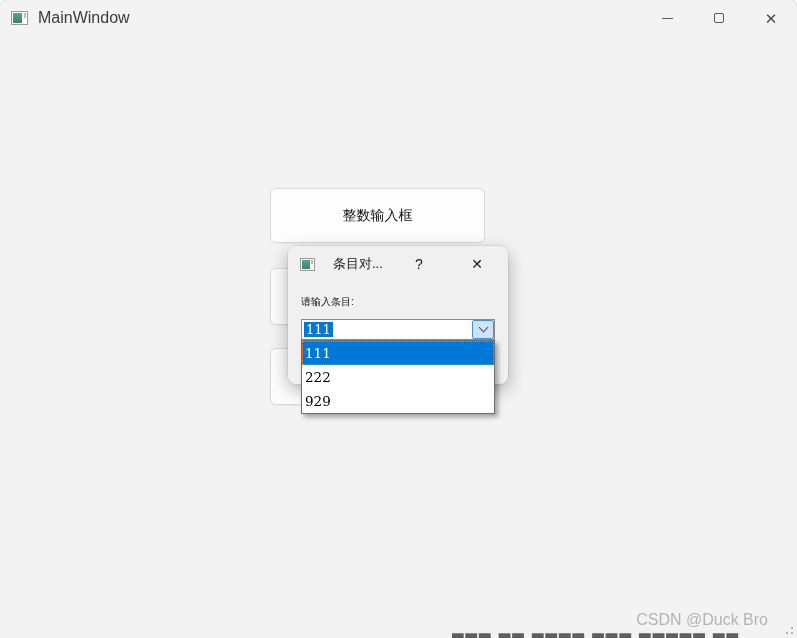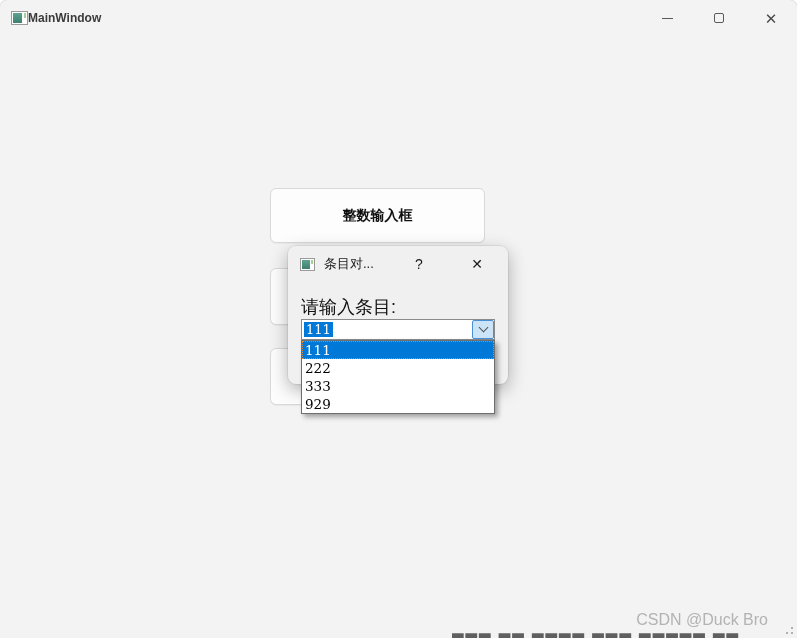--- a/index.html
+++ b/index.html
@@ -21,34 +21,33 @@
     border:1px solid #9a9a9a; background:#ffffff; position:relative;
   }
   .app-icon::before {
     content:""; position:absolute; left:1px; top:1px; bottom:1px; width:9px;
     background:linear-gradient(180deg,#5ba391,#3f7f6d);
   }
   .app-icon::after {
     content:""; position:absolute; right:1px; top:1px; width:2px; height:5px;
     background:#a9d08e;
   }
-  .titlebar-text { font-size:12px; color:#3b3b3b;font-weight:bold; }
+  .titlebar-text { margin-left:10px; font-size:16px; color:#3b3b3b; }
   .win-controls { margin-left:auto; display:flex; height:36px; }
   .win-btn { width:52px; height:36px; display:flex; align-items:center; justify-content:center; color:#5a5a5a; }
   .glyph-min { width:11px; height:1px; background:#5a5a5a; }
   .glyph-max { width:10px; height:10px; border:1px solid #5a5a5a; border-radius:2px; }
   .glyph-close { font-size:15px; line-height:1; color:#4a4a4a; }
   
   .form-btn {
     position:absolute; left:270px; width:215px; height:55px;
     background:#fdfdfd; border:1px solid #d9d9d9; border-radius:6px;
     font-size:14px; color:#101010;
     display:flex; align-items:center; justify-content:center;
     box-shadow:0 1px 1px rgba(0,0,0,0.04);
-    font-weight:bold;
   }
   .btn-1 { top:188px; }
   .btn-2 { top:268px; height:57px; }
   .btn-3 { top:348px; height:57px; }
   
   .dialog {
     position:absolute; left:288px; top:246px; width:220px; height:138px;
     background:#f0f0f0; border-radius:8px;
     box-shadow:0 6px 18px rgba(0,0,0,0.30), 0 0 0 1px rgba(0,0,0,0.06);
   }
@@ -58,32 +57,32 @@
     border:1px solid #9a9a9a; background:#ffffff; position:relative;
   }
   .dlg-icon::before {
     content:""; position:absolute; left:1px; top:1px; bottom:1px; width:8px;
     background:linear-gradient(180deg,#5ba391,#3f7f6d);
   }
   .dlg-icon::after {
     content:""; position:absolute; right:1px; top:1px; width:2px; height:4px;
     background:#a9d08e;
   }
-  .dlg-title { margin-left:9px; font-size:13px; color:#1a1a1a; }
+  .dlg-title { margin-left:18px; font-size:13px; color:#1a1a1a; }
   .dlg-help {
     position:absolute; left:118px; top:0; width:26px; height:36px;
     display:flex; align-items:center; justify-content:center;
     font-size:14px; color:#1a1a1a;
   }
   .dlg-close {
     position:absolute; right:18px; top:0; width:26px; height:36px;
     display:flex; align-items:center; justify-content:center;
     font-size:14px; color:#1a1a1a;
   }
-  .dlg-label { position:absolute; left:13px; top:49px; font-size:18px; color:#101010; }
+  .dlg-label { position:absolute; left:13px; top:49px; font-size:10px; color:#101010; }
   
   .combobox {
     position:absolute; left:13px; top:73px; width:194px; height:21px;
     background:#ffffff; border:1px solid #8a8a8a;
   }
   .combo-value {
     position:absolute; left:2px; top:2px; bottom:2px;
     display:flex; align-items:center; padding:0 2px;
     font-family:"DejaVu Serif", serif; font-size:13px;
     background:#0078d7; color:#ffffff;
@@ -167,21 +166,20 @@
       <span class="combo-value">111</span>
       <div class="combo-drop">
         <span class="chevron-down"></span>
       </div>
     </div>
   </div>
 
   <div class="popup">
     <div class="popup-item selected">111</div>
     <div class="popup-item">222</div>
-    <div class="popup-item">333</div>
     <div class="popup-item">929</div>
   </div>
 
   <div class="watermark">CSDN @Duck Bro</div>
   <div class="cutoff-strip">▇▇▇ ▇▇ ▇▇▇▇ ▇▇▇ ▇▇▇▇▇ ▇▇ ▇▇▇▇</div>
   <div class="resize-grip">
       <i></i>
       <i></i>
       <i></i>
     </div>

